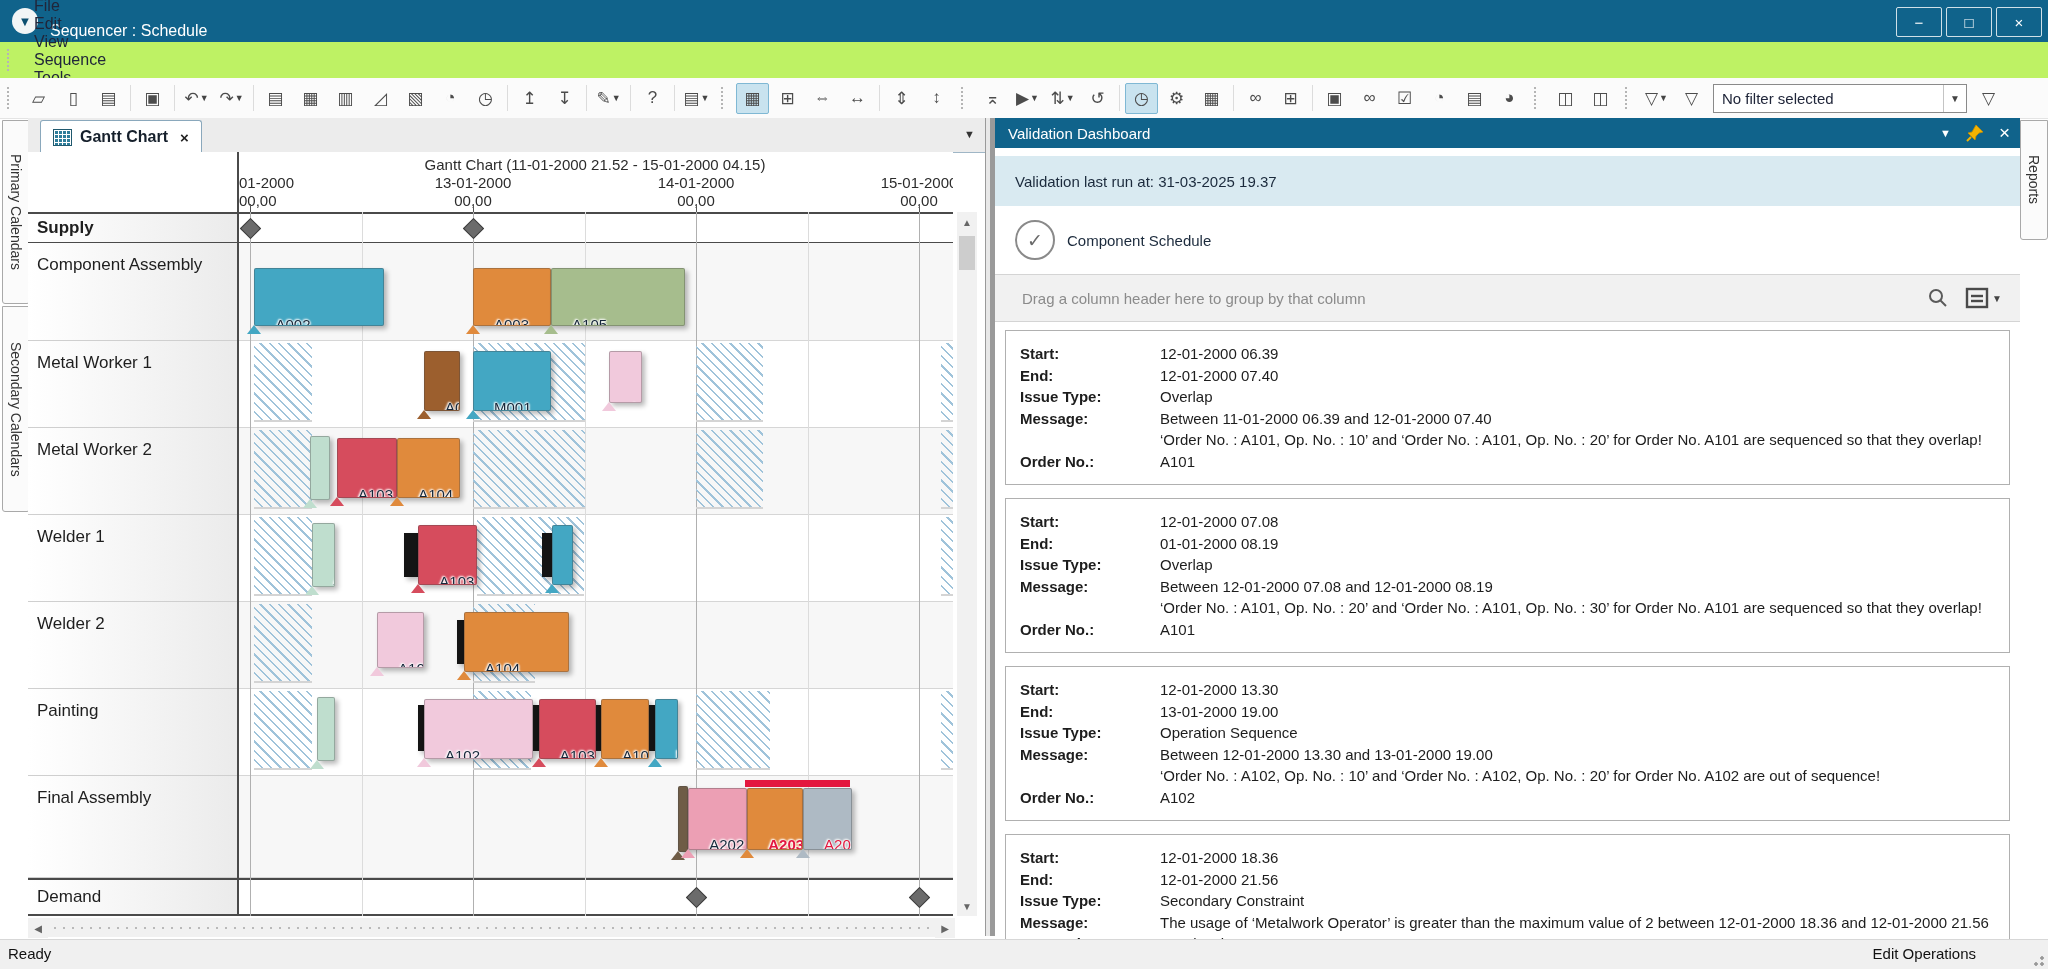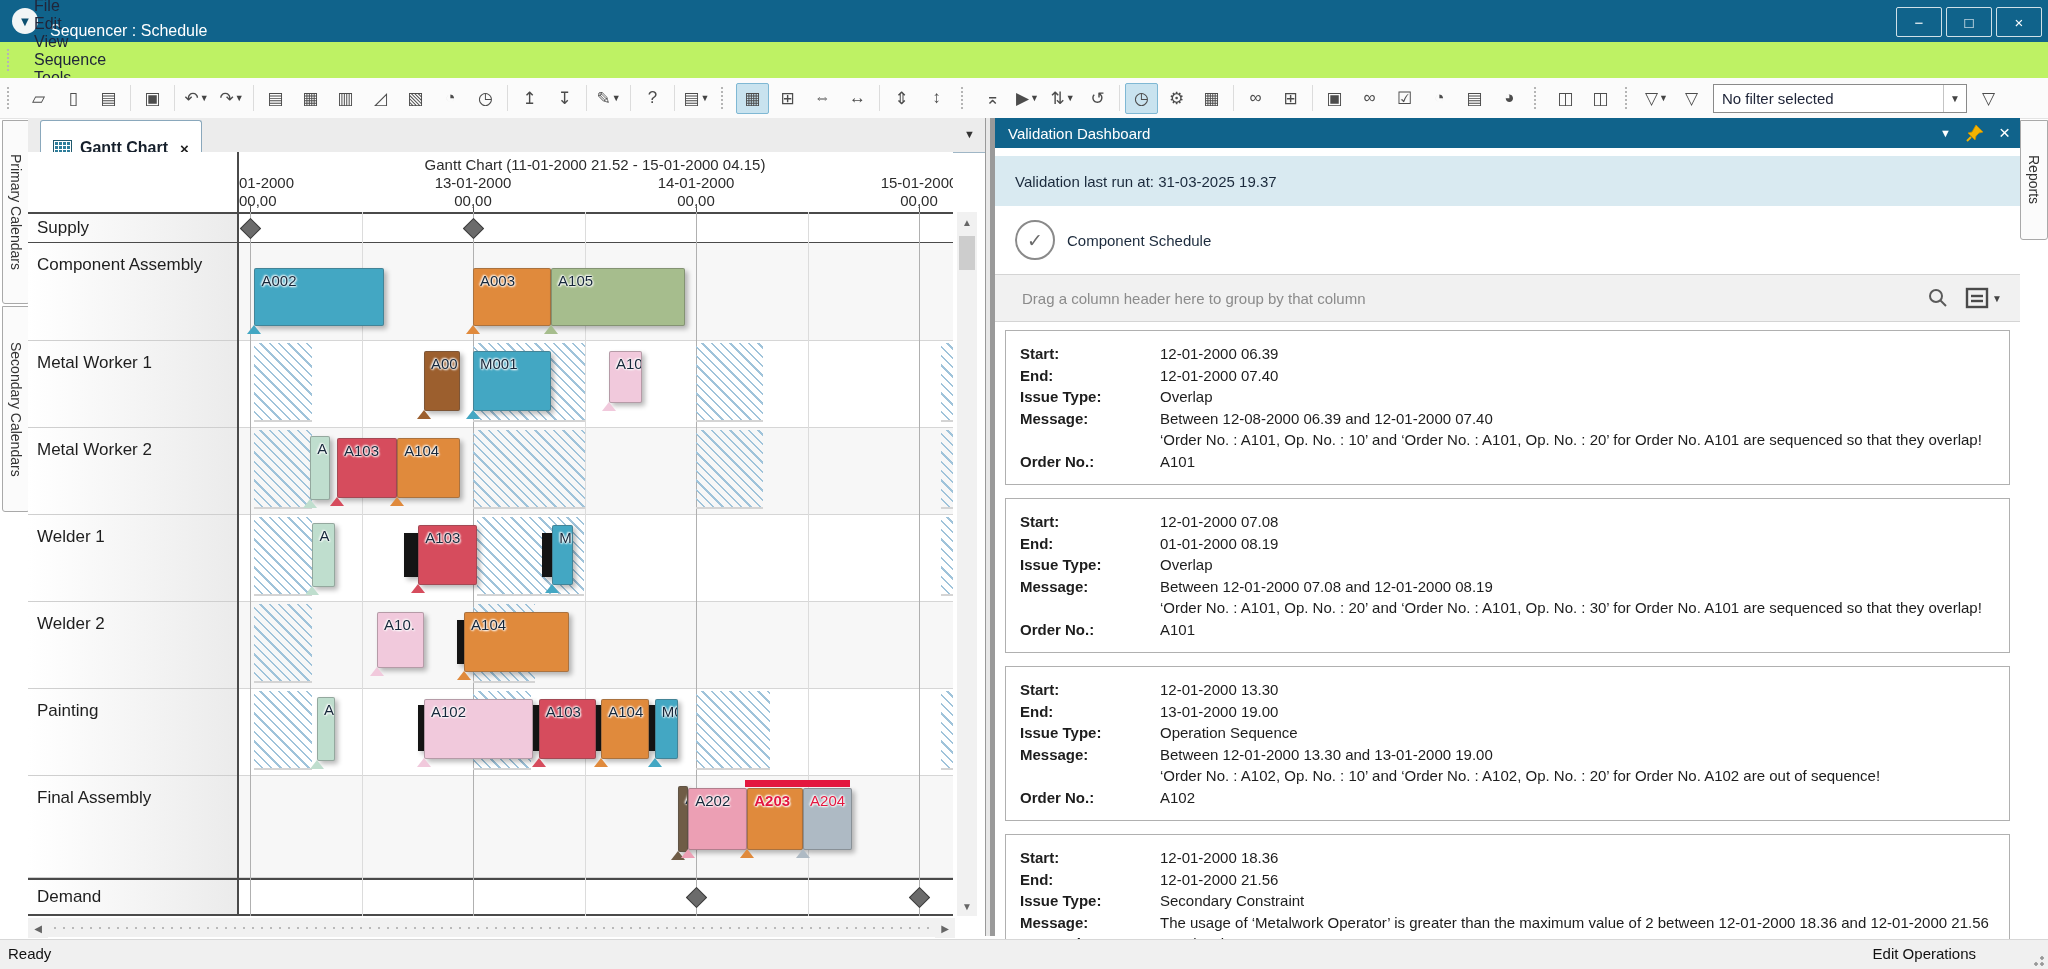--- a/index.html
+++ b/index.html
@@ -33,43 +33,43 @@
   .filtercombo .cb{width:22px;height:100%;border-left:1px solid #c4c4c4;display:flex;align-items:center;
                    justify-content:center;font-size:10px;color:#444;}
   
   .vtab{position:absolute;width:26px;background:#fbfbfb;border:1px solid #a9a9a9;border-radius:0 0 3px 3px;
         display:flex;align-items:center;justify-content:center;font-size:14px;color:#333;}
   .vtab span{writing-mode:vertical-lr;white-space:nowrap;}
   
   .tabstrip{position:absolute;left:28px;top:118px;width:957px;height:34px;background:#ececec;
             border-bottom:1px solid #9fb6c6;}
   .tab{position:absolute;left:12px;top:2px;height:32px;background:#fff;border:1px solid #8aa8bc;border-bottom:none;
-       border-radius:3px 3px 0 0;display:flex;align-items:center;padding:11px 12px;gap:8px;justify-content:flex-end;}
+       border-radius:3px 3px 0 0;display:flex;align-items:center;padding:0 12px;gap:8px;justify-content:flex-end;}
   .tab .tabicon{width:17px;height:15px;background:#2e7d9a;border:1px solid #20596e;
      background-image:linear-gradient(#fff 1px,transparent 1px),linear-gradient(90deg,#fff 1px,transparent 1px);
      background-size:4px 4px;}
   .tab .tablabel{font-size:16px;font-weight:bold;color:#16202c;}
   .tab .tabclose{font-size:15px;font-weight:bold;color:#222;margin-left:4px;}
   .stripdd{position:absolute;right:10px;top:10px;font-size:11px;color:#333;}
   
   #labelcol{position:absolute;left:28px;top:152px;width:209px;height:764px;background:#fff;}
   .rowlabel{position:absolute;left:0;width:209px;box-sizing:border-box;
             background:linear-gradient(to right,#ffffff,#ebebeb);border-bottom:1px solid #cfcfcf;
             font-size:17px;color:#1e1e1e;padding:12px 0 0 9px;}
   .rowlabel.center{display:flex;align-items:center;padding-top:0;}
   #chartlayer{position:absolute;left:237px;top:152px;width:716px;height:764px;overflow:hidden;background:#fff;}
   .rowbg{position:absolute;left:0;width:716px;box-sizing:border-box;border-bottom:1px solid #d6d6d6;}
   .rowbg.shade{background:#f7f7f7;}
   .gline{position:absolute;width:1px;}
   .hatch{position:absolute;box-sizing:border-box;border-bottom:2px solid #d4d4d4;
      background:repeating-linear-gradient(45deg,rgba(0,0,0,0) 0 5px,#9fc3da 5px 6.6px);}
   .bar{position:absolute;box-sizing:border-box;border:1px solid rgba(70,70,70,.35);border-radius:2px;
        box-shadow:3px 3px 5px rgba(0,0,0,.28);overflow:hidden;white-space:nowrap;}
-  .bar .blab{font-size:15px;color:#16273a;padding:3px 0 0 6px;display:inline-block;
-       text-shadow:0 0 2px #fff,0 0 2px #fff,1px 1px 2px #fff,-1px -1px 2px #fff;}
+  .bar .blab{font-size:15px;color:#16273a;padding:3px 0 0 20px;display:inline-block;
+       text-shadow:0 0 2px #fff,0 0 2px #fff,1px 1px 2px #fff,-1px -1px 2px #fff;margin-top:44px;}
   .bar.black{background:#141414;border:none;border-radius:0;}
   .bar.redline{border:none;border-radius:0;box-shadow:none;}
   .marker{position:absolute;width:0;height:0;border-left:7px solid transparent;border-right:7px solid transparent;}
   .milestone{position:absolute;width:13px;height:13px;background:#6b6b6b;border:1px solid #3c3c3c;
              transform:rotate(45deg);}
   .ganttheader{position:absolute;left:237px;top:152px;width:716px;height:60px;overflow:hidden;background:#fff;}
   .gtitle{position:absolute;left:0;top:4px;width:716px;text-align:center;font-size:15px;color:#2c2c2c;}
   .tickdate{position:absolute;top:22px;font-size:15px;color:#2c2c2c;white-space:nowrap;}
   .ticktime{position:absolute;top:40px;font-size:15px;color:#2c2c2c;white-space:nowrap;}
   .tickmark{position:absolute;width:1px;height:8px;background:#555;bottom:0;}
@@ -324,21 +324,21 @@
   <div class="tabstrip">
     <div class="tab">
       <span class="tabicon"></span>
       <span class="tablabel">Gantt Chart</span>
       <span class="tabclose">×</span>
     </div>
     <div class="stripdd">▼</div>
   </div>
 
   <div id="labelcol">
-      <div class="rowlabel center" style="top: 60px; height: 31px; border-top: 2px solid rgb(74, 74, 74); border-bottom: 1px solid rgb(74, 74, 74);">Supply</div>
+      <div class="rowlabel center" style="top: 60px; height: 31px; border-top: 2px solid rgb(74, 74, 74); border-bottom: 1px solid rgb(74, 74, 74); font-weight: bold;">Supply</div>
       <div class="rowlabel" style="top: 91px; height: 98px;">Component Assembly</div>
       <div class="rowlabel" style="top: 189px; height: 87px;">Metal Worker 1</div>
       <div class="rowlabel" style="top: 276px; height: 87px;">Metal Worker 2</div>
       <div class="rowlabel" style="top: 363px; height: 87px;">Welder 1</div>
       <div class="rowlabel" style="top: 450px; height: 87px;">Welder 2</div>
       <div class="rowlabel" style="top: 537px; height: 87px;">Painting</div>
       <div class="rowlabel" style="top: 624px; height: 102px;">Final Assembly</div>
       <div class="rowlabel center" style="top: 726px; height: 38px; border-top: 2px solid rgb(74, 74, 74); border-bottom: 2px solid rgb(74, 74, 74);">Demand</div>
     </div>
   <div id="chartlayer">
@@ -513,21 +513,21 @@
           <div class="vrow">
             <div class="vl">End:</div>
             <div class="vv">12-01-2000 07.40</div>
           </div>
           <div class="vrow">
             <div class="vl">Issue Type:</div>
             <div class="vv">Overlap</div>
           </div>
           <div class="vrow">
             <div class="vl">Message:</div>
-            <div class="vv">Between 12-08-2000 06.39 and 12-01-2000 07.40</div>
+            <div class="vv">Between 11-01-2000 06.39 and 12-01-2000 07.40</div>
           </div>
           <div class="vrow">
             <div class="vl"></div>
             <div class="vv">‘Order No. : A101, Op. No. : 10’ and ‘Order No. : A101, Op. No. : 20’ for Order No. A101 are sequenced so that they overlap!</div>
           </div>
           <div class="vrow">
             <div class="vl">Order No.:</div>
             <div class="vv">A101</div>
           </div>
         </div>

